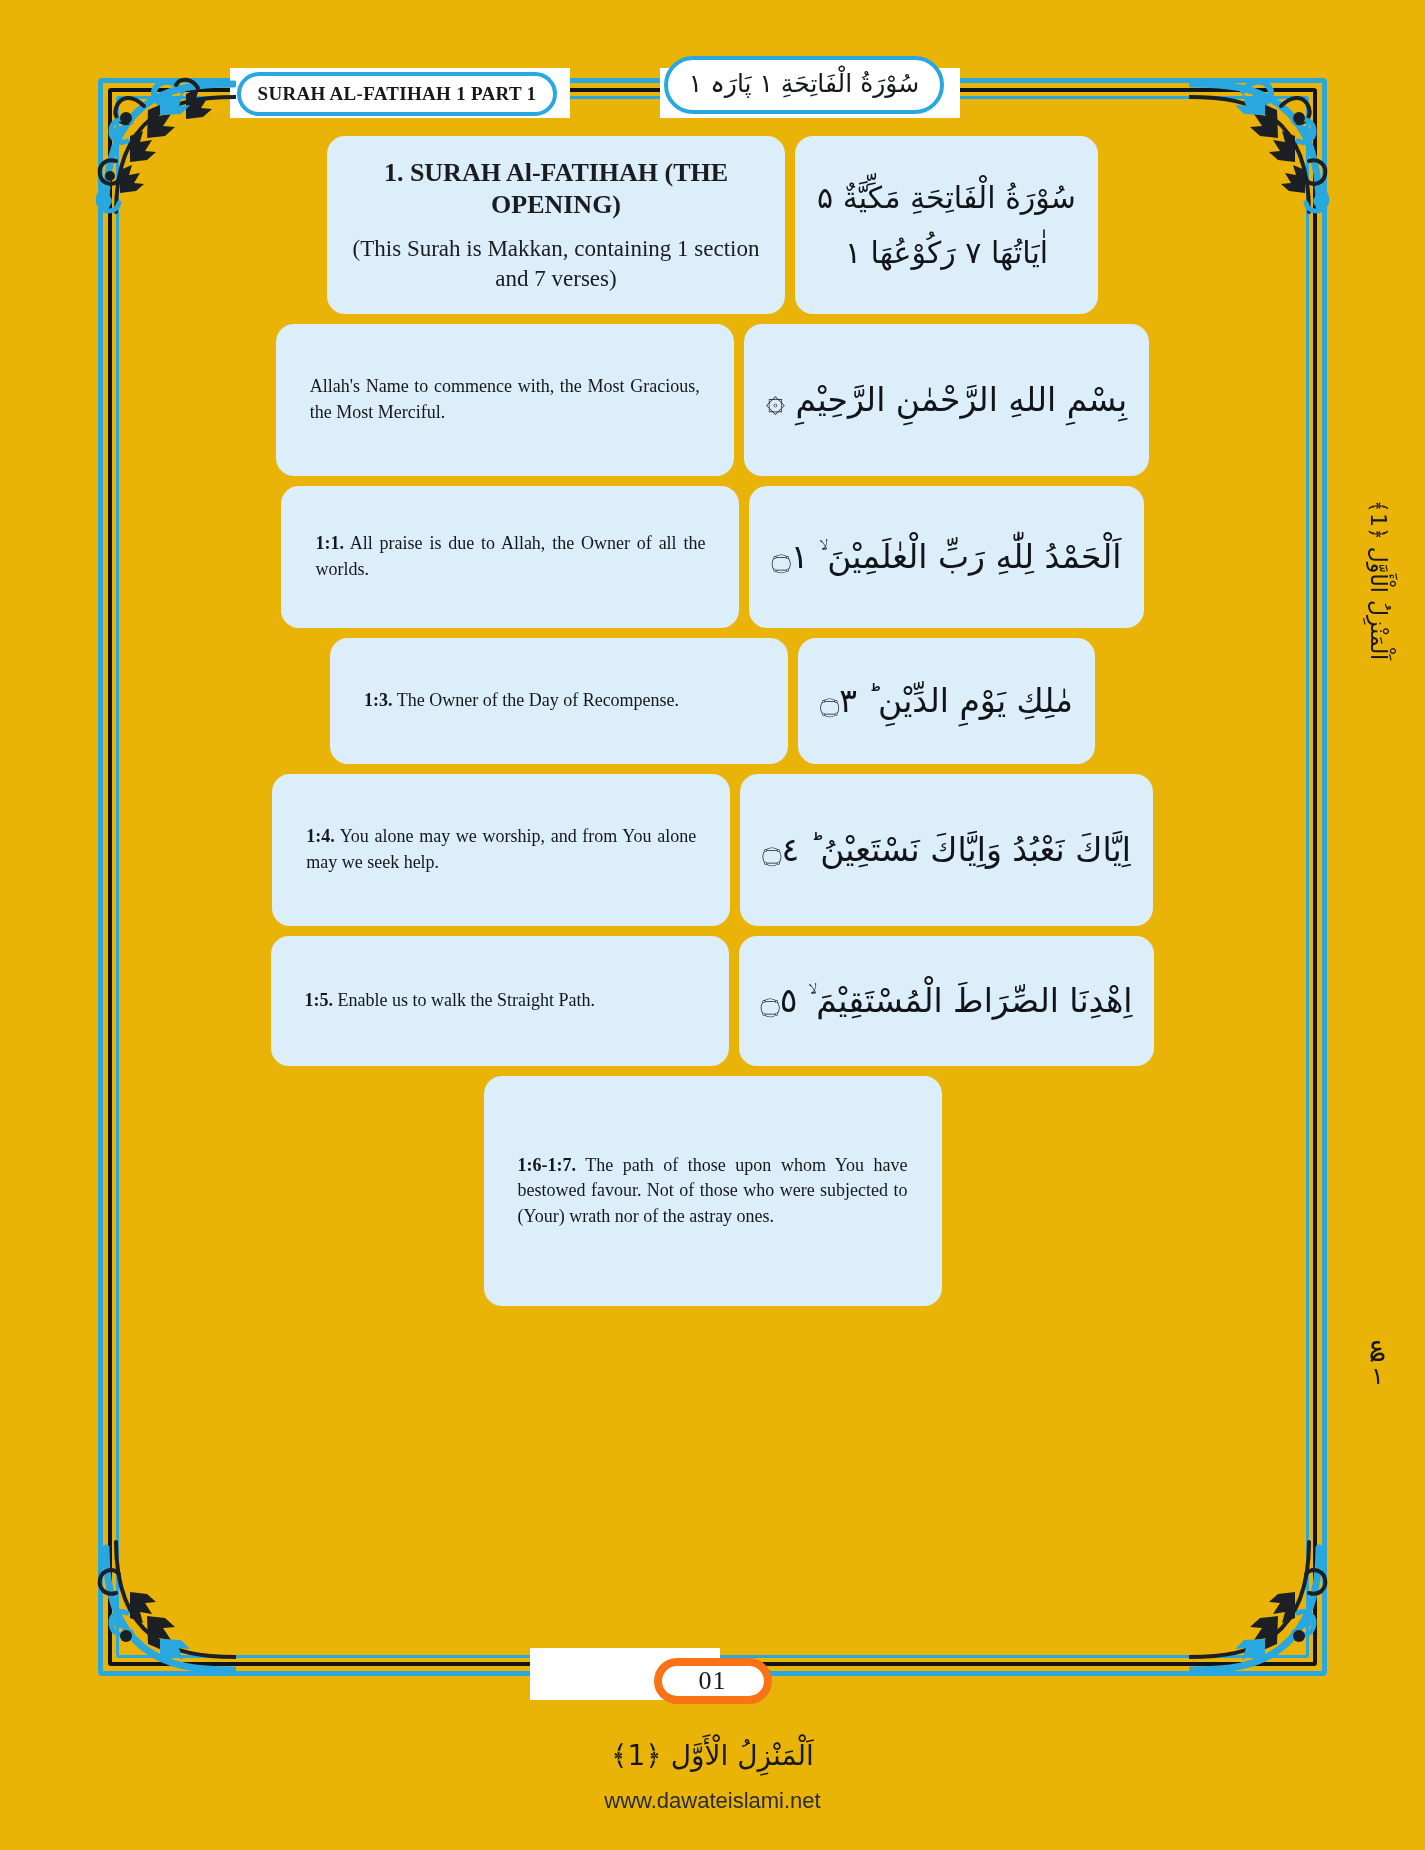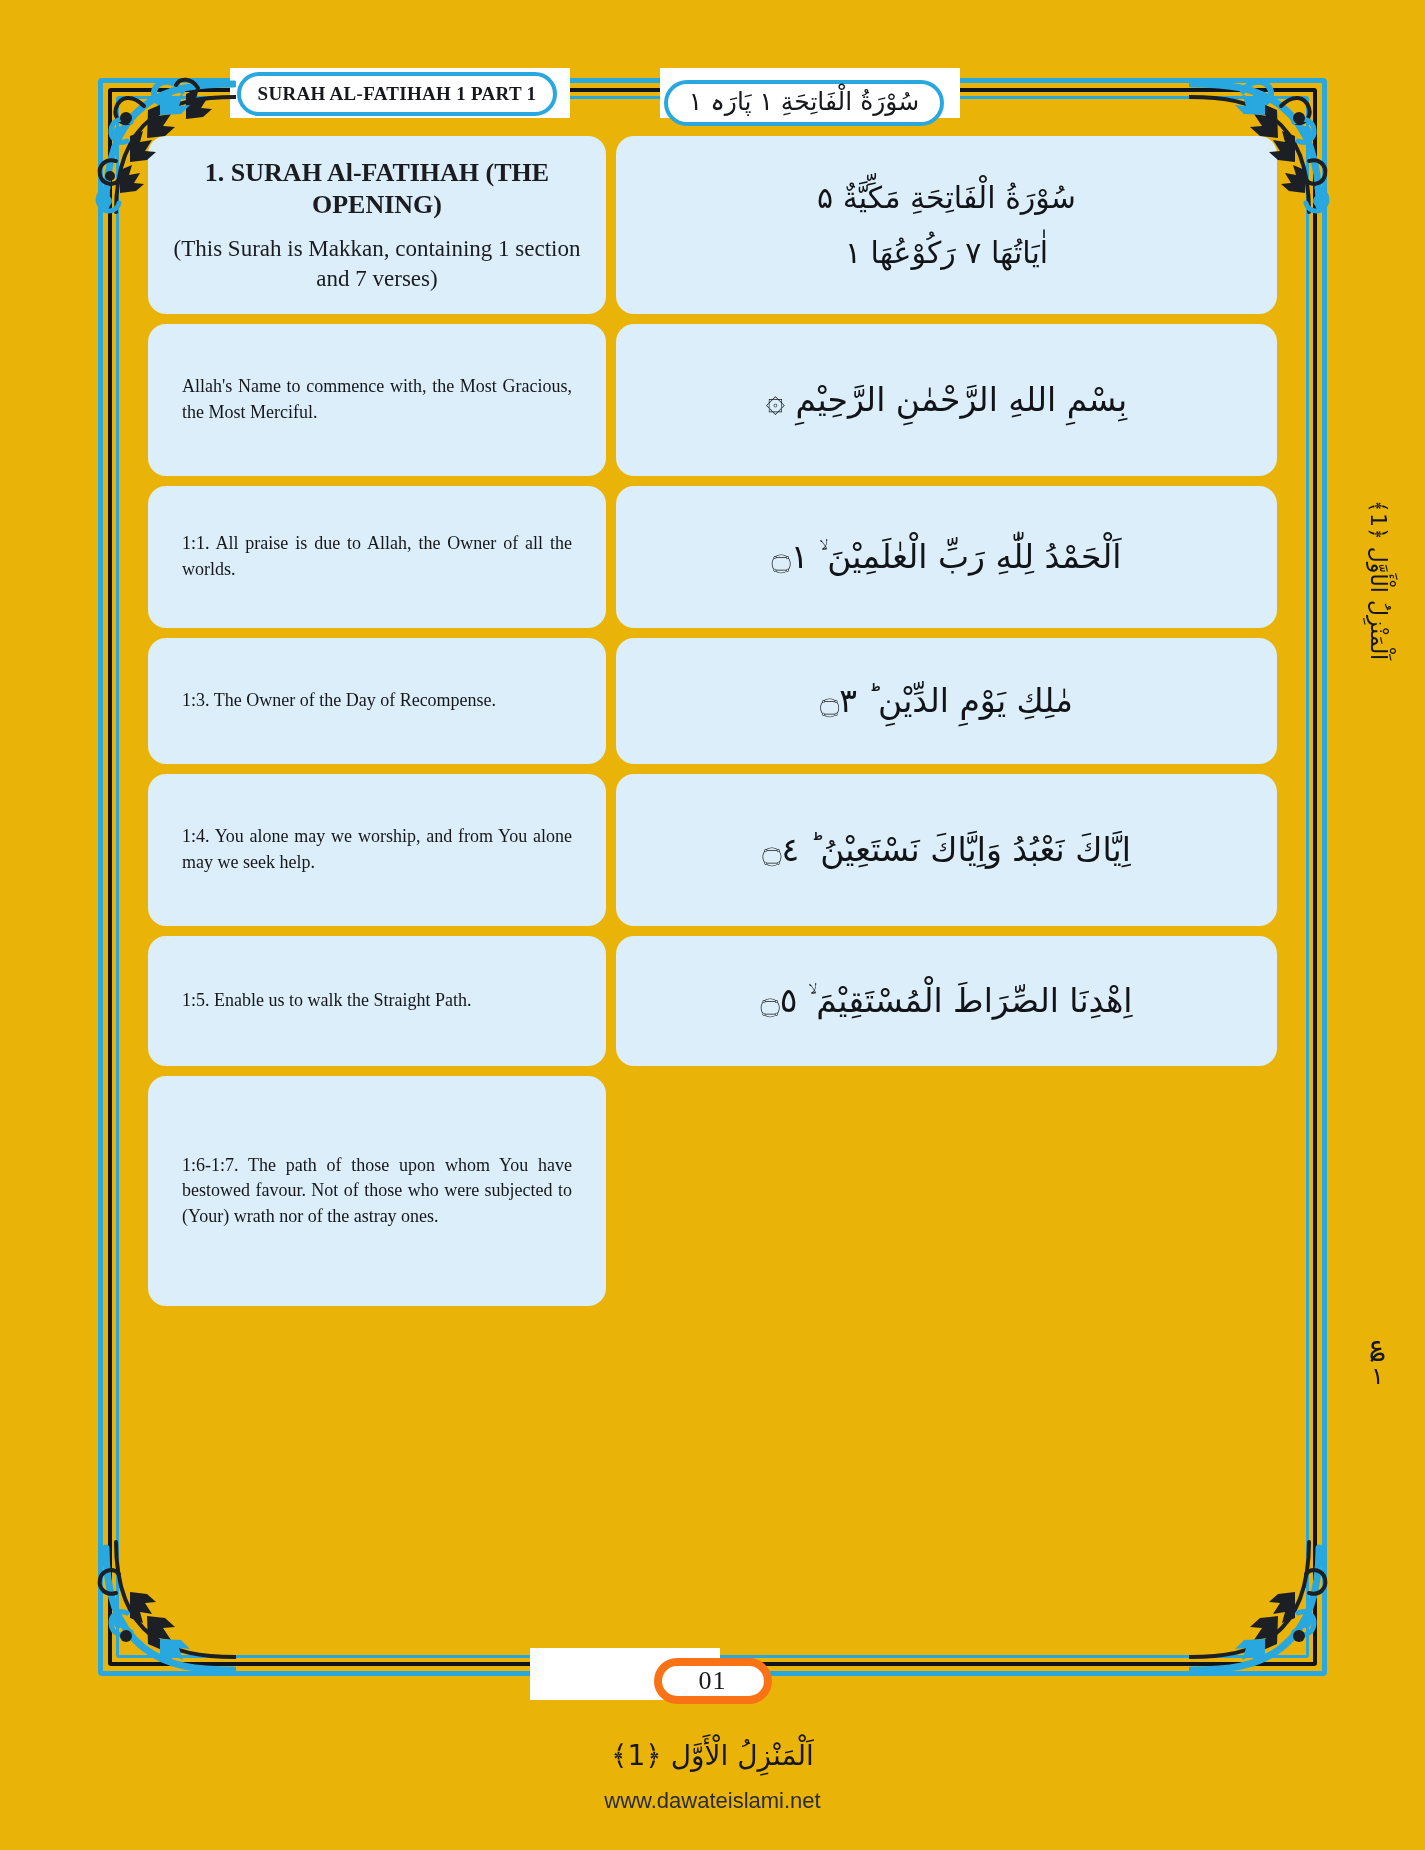--- a/index.html
+++ b/index.html
@@ -34,38 +34,38 @@
   .cap{
     position:absolute;background:#ffffff;border:4px solid #29a8df;
     border-radius:60px;display:flex;align-items:center;justify-content:center;
     z-index:6;box-sizing:border-box;
   }
   #hdr-en{left:237px;top:72px;width:320px;height:44px;}
   #hdr-en span{
     font-family:"Liberation Serif", serif;font-weight:bold;
     font-size:19px;letter-spacing:.3px;color:#16181c;white-space:nowrap;
   }
-  #hdr-ar{left:664px;top:80px;width:280px;height:46px;}
+  #hdr-ar{left:664px;top:56px;width:280px;height:58px;}
   #hdr-ar span{
     font-size:25px;color:#16181c;white-space:nowrap;direction:rtl;
     line-height:1;padding-bottom:3px;
     font-family:"DejaVu Sans", sans-serif;
   }
 
   
   .corner{position:absolute;width:150px;height:150px;z-index:5;pointer-events:none;}
   .c-tl{left:86px;top:66px;}
   .c-tr{right:86px;top:66px;transform:scaleX(-1);}
   .c-bl{left:86px;bottom:162px;transform:scaleY(-1);}
   .c-br{right:86px;bottom:162px;transform:scale(-1,-1);}
 
   
   #content{
     position:absolute;left:148px;top:136px;right:148px;bottom:206px;
-    display:flex;flex-direction:column;gap:10px;z-index:3;
+    display:flex;flex-direction:column;gap:10px;z-index:3;align-items:center;
   }
   .row{display:flex;gap:10px;flex:0 0 auto;}
   .cell{
     background:#dceefa;border-radius:18px;box-sizing:border-box;
     padding:16px 22px;display:flex;flex-direction:column;justify-content:center;
   }
   .cell-en{width:458px;flex:0 0 458px;}
   .cell-ar{flex:1 1 auto;align-items:center;justify-content:center;}
 
   
@@ -75,21 +75,21 @@
   }
   .en-sub{
     font-family:"Liberation Serif", serif;font-size:23px;text-align:center;
     color:#1a1c20;line-height:1.3;margin:0;
   }
   .en-body{
     font-family:"Liberation Serif", serif;font-size:18px;color:#15171b;
     line-height:1.42;text-align:justify;margin:12px;
     -webkit-hyphens:none;hyphens:none;
   }
-  .en-body b{font-weight:normal;}
+  .en-body b{font-weight:bold;}
 
   
   .ar-body{
     direction:rtl;text-align:center;color:#121418;
     font-family:"DejaVu Sans", sans-serif;
     font-size:33px;line-height:1.75;margin:0;width:100%;
   }
   .ar-head{font-size:30px;line-height:1.85;}
   .ar-long{font-size:30px;line-height:1.8;}
 

